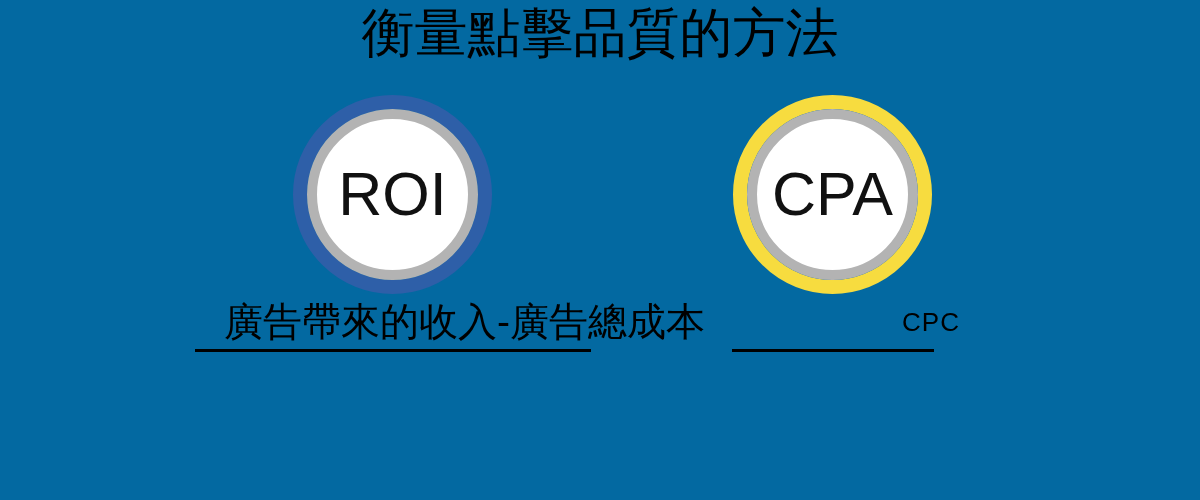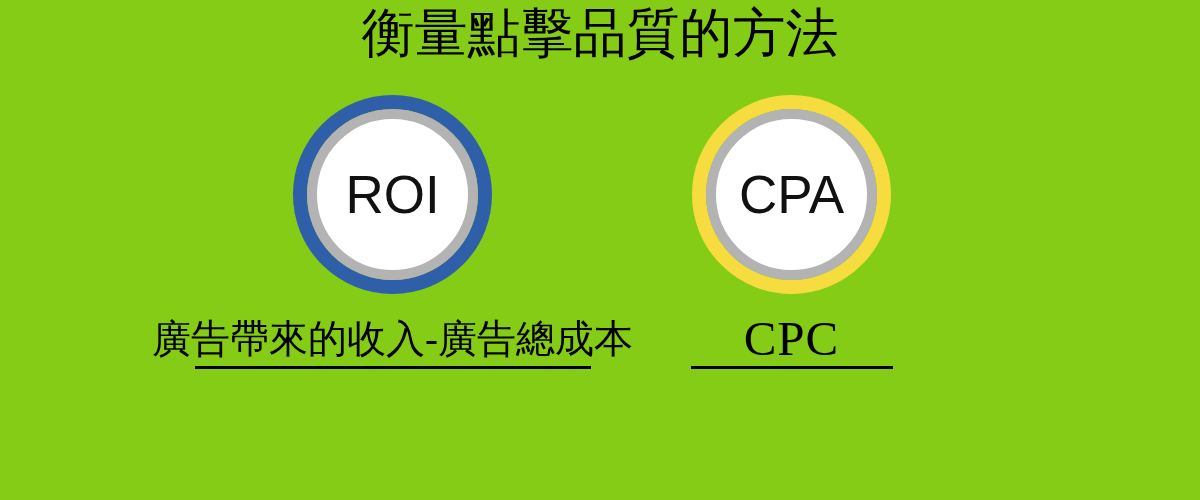--- a/index.html
+++ b/index.html
@@ -37,21 +37,21 @@
     color: #000000;
     white-space: nowrap;
   }
 
   
   .col {
     position: absolute;
     top: 95px;
   }
   .col-roi  { left: 80px;  width: 625px; }
-  .col-cpa  { left: 664px; width: 255px; }
+  .col-cpa  { left: 705px; width: 255px; }
 
   
   .badge-wrap {
     display: flex;
     justify-content: center;
     align-items: center;
   }
   .badge {
     position: relative;
     width: 199px;
@@ -70,59 +70,58 @@
     top: 0; left: 0; right: 0; bottom: 0;
     border-radius: 50%;
     border: 10px solid #B3B3B3;
     box-sizing: border-box;
     background: #ffffff;
     display: flex;
     align-items: center;
     justify-content: center;
   }
   .badge-label {
-    font-size: 53px;
+    font-size: 61px;
     line-height: 61px;
     font-weight: 400;
     color: #111111;
     letter-spacing: 0px;
     position: relative;
     z-index: 2;
   }
 
   
   .fraction {
-    margin-top: 22px;
-    text-align: center;
-    font-family: Liberation Serif, serif;
+    margin-top: 5px;
+    text-align: right;
   }
   .numerator,
   .denominator {
     font-size: 39px;
     line-height: 46px;
     white-space: nowrap;
     color: #000000;
   }
   .fraction-bar {
     height: 3px;
     background: #000000;
     margin: 4px auto 5px auto;
   }
   .col-roi .fraction-bar { width: 396px; }
   .col-cpa .fraction-bar { width: 202px; }
 
   .col-cpa .numerator {
-    font-size: 49px;
+    font-size: 26px;
     letter-spacing: 1px;
   }
 </style>
 </head>
 <body>
 
-<div id="slide" style="background: #84cc16;">
+<div id="slide" style="background: #0369a1;">
 
   <div class="title">衡量點擊品質的方法</div>
 
   <div class="col col-roi">
 
     <div class="badge-wrap">
       <div class="badge roi" style="border-color: rgb(46, 95, 168);">
         <div class="badge-inner" style="border-color: rgb(179, 179, 179);">
           <span class="badge-label">ROI</span>
         </div>

